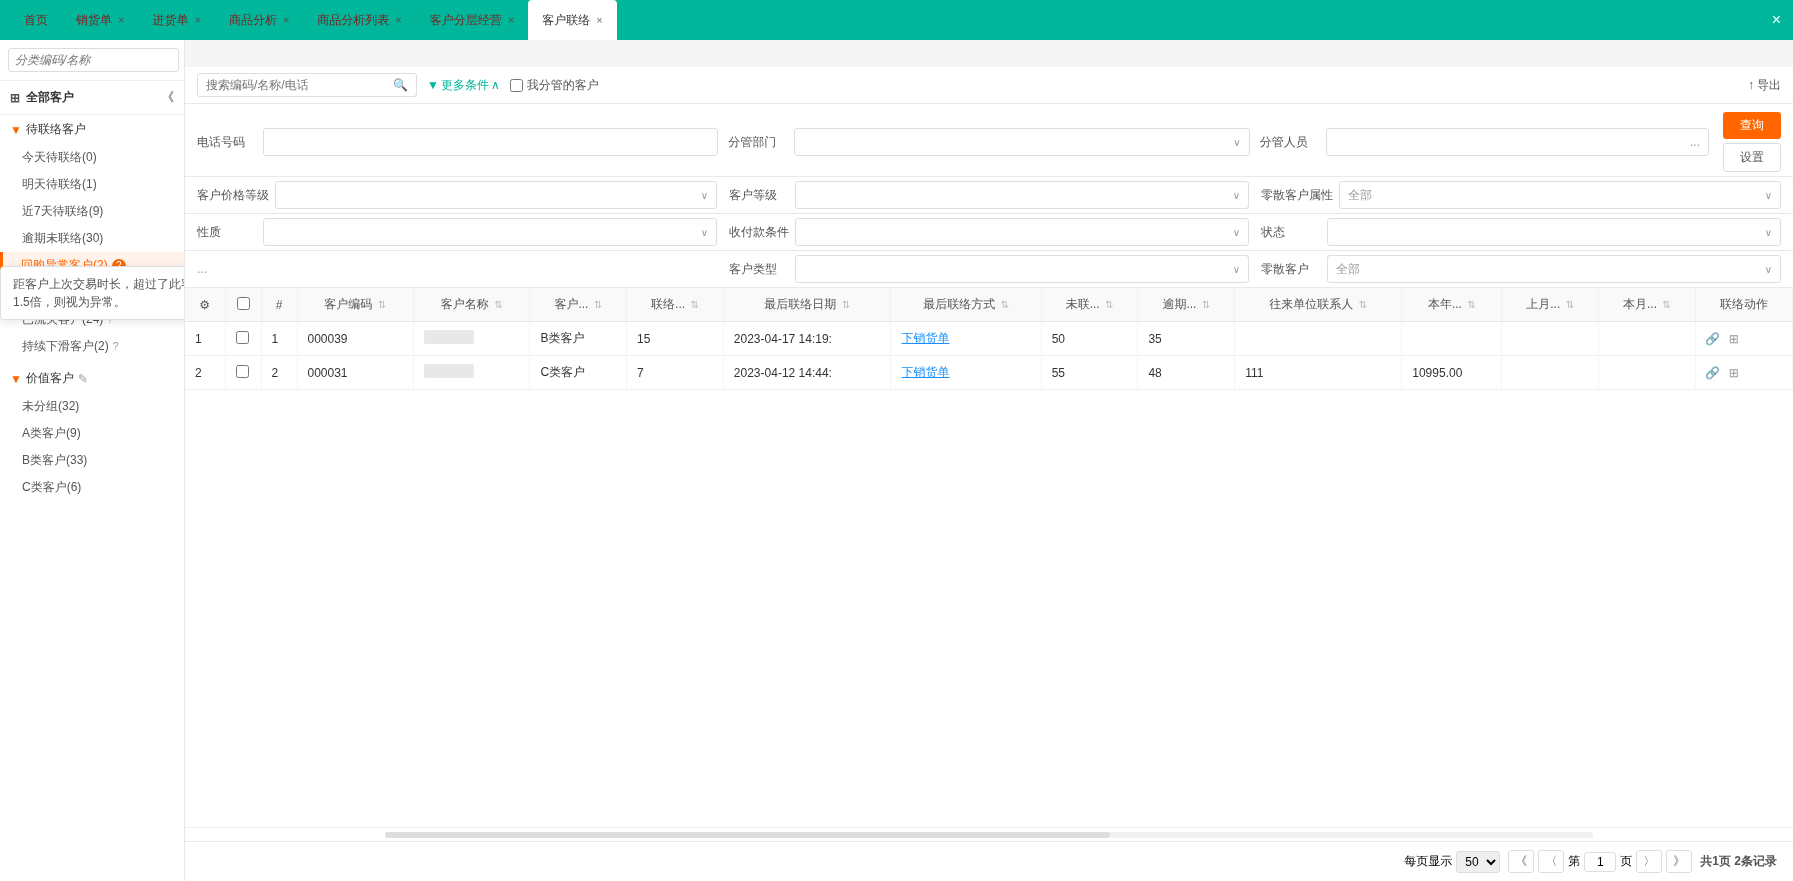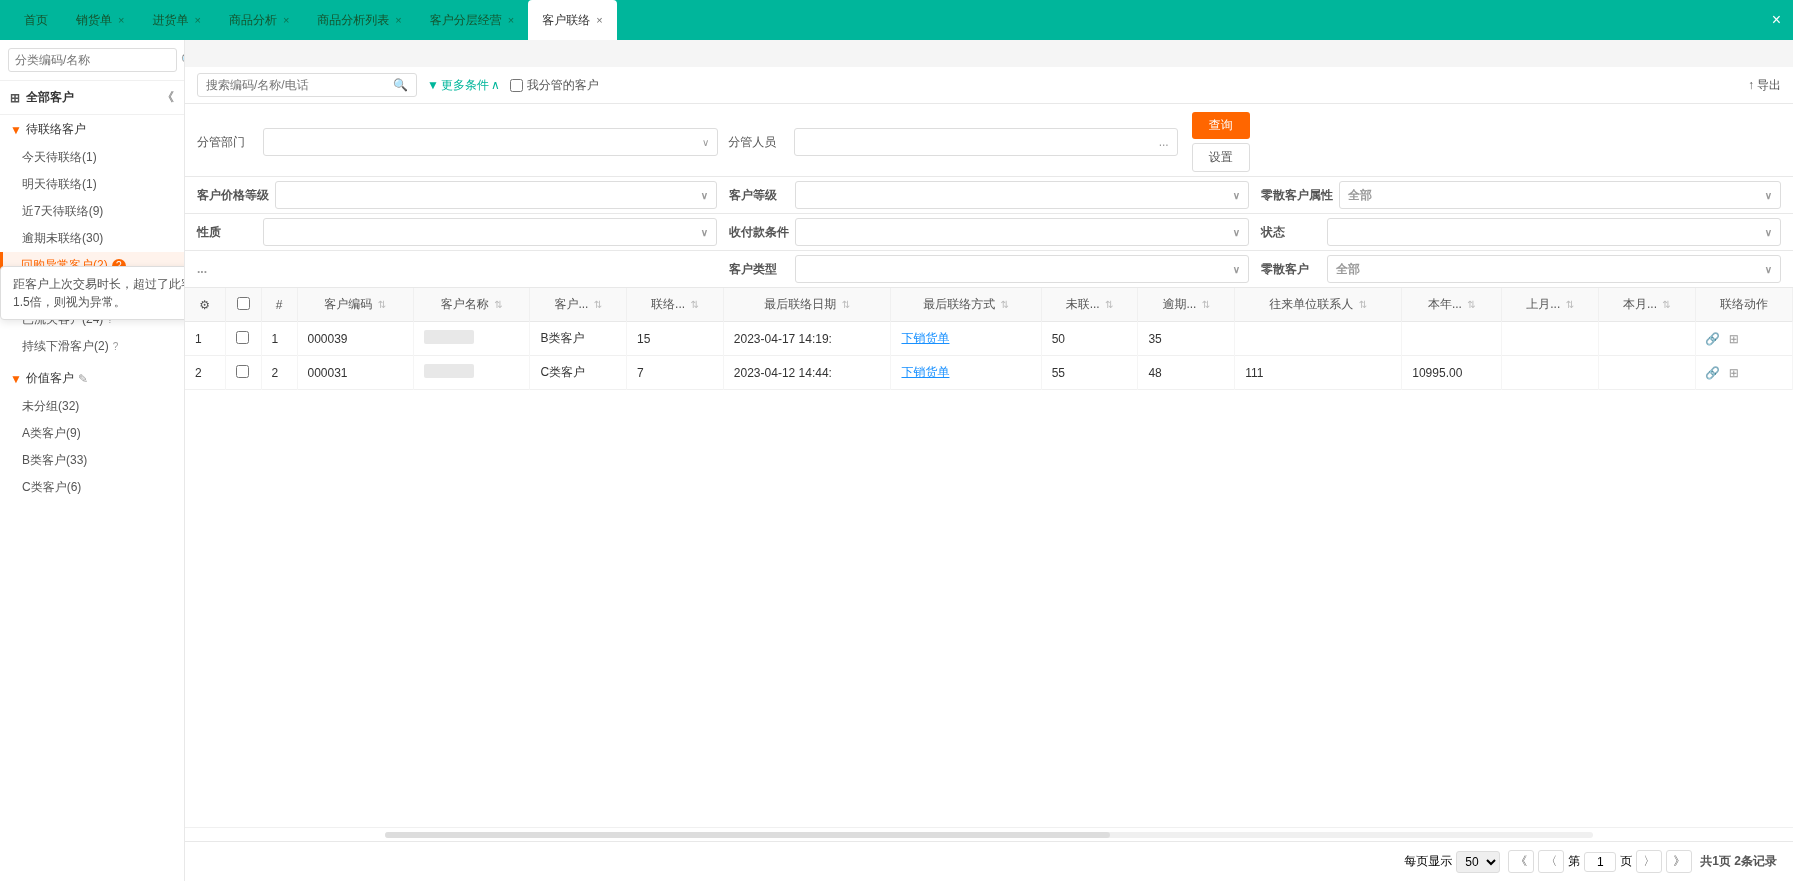--- a/index.html
+++ b/index.html
@@ -4,21 +4,21 @@
   <style>
     * { box-sizing: border-box; margin: 0; padding: 0; font-family: 'Microsoft YaHei', Arial, sans-serif; font-size: 12px; }
     body { background: #f5f5f5; overflow: hidden; width: 1793px; height: 881px; }
 
     
     .top-nav {
       display: flex; align-items: center; height: 40px;
       background: #00b69b; padding: 0 10px; position: relative;
     }
     .top-nav-item {
-      color: #14532d; padding: 0 14px; height: 40px; display: flex; align-items: center;
+      color: #7f1d1d; padding: 0 14px; height: 40px; display: flex; align-items: center;
       cursor: pointer; font-size: 13px; white-space: nowrap;
     }
     .top-nav-item.active {
       background: #fff; color: #333; border-radius: 4px 4px 0 0;
     }
     .top-nav-item .close-x {
       margin-left: 6px; font-size: 11px; opacity: 0.7;
     }
     .nav-close-btn {
       position: absolute; right: 12px; top: 50%; transform: translateY(-50%);
@@ -33,21 +33,21 @@
       width: 185px; min-width: 185px; background: #fff;
       border-right: 1px solid #e8e8e8; display: flex; flex-direction: column;
       overflow: hidden;
     }
     .sidebar-search {
       display: flex; align-items: center; padding: 8px 8px;
       border-bottom: 1px solid #f0f0f0;
     }
     .sidebar-search input {
       flex: 1; border: 1px solid #ddd; border-radius: 3px; padding: 4px 6px;
-      font-size: 12px; outline: none;
+      font-size: 12px; outline: none; font-style: italic;
     }
     .sidebar-search .search-icon {
       margin-left: 4px; color: #999; cursor: pointer;
     }
     .sidebar-section-title {
       display: flex; align-items: center; padding: 8px 10px;
       font-weight: bold; color: #333; font-size: 13px;
       border-bottom: 1px solid #f0f0f0;
     }
     .sidebar-section-title .grid-icon { margin-right: 6px; color: #555; }
@@ -127,21 +127,21 @@
     }
     .btn-settings {
       background: #fff; color: #555; border: 1px solid #ddd; border-radius: 3px;
       padding: 5px 16px; cursor: pointer; font-size: 12px;
     }
 
     
     .filter-conditions-row2, .filter-conditions-row3 {
       background: #fff; padding: 4px 12px;
       border-bottom: 1px solid #e8e8e8;
-      display: grid; gap: 6px 12px; font-weight: bold;
+      display: grid; gap: 6px 12px;
     }
     .filter-conditions-row2 { grid-template-columns: 1fr 1fr 1fr; }
     .filter-conditions-row3 { grid-template-columns: 1fr 1fr 1fr; }
 
     
     .table-area {
       flex: 1; overflow: auto; background: #fff; margin: 0;
     }
     table {
       width: 100%; border-collapse: collapse; font-size: 12px;
@@ -246,21 +246,21 @@
     <div class="sidebar-section-title">
       <span class="grid-icon">⊞</span>
       <span>全部客户</span>
       <span class="collapse-icon">《</span>
     </div>
     <div class="sidebar-group-title">
       <span class="arrow">▼</span>
       <span>待联络客户</span>
     </div>
     <div class="sidebar-item">
-      <span>今天待联络(1)</span>
+      <span>今天待联络(0)</span>
     </div>
     <div class="sidebar-item">
       <span>明天待联络(1)</span>
     </div>
     <div class="sidebar-item">
       <span>近7天待联络(9)</span>
     </div>
     <div class="sidebar-item">
       <span>逾期未联络(30)</span>
     </div>
@@ -320,20 +320,26 @@
         <input type="checkbox" style="">
         <span>我分管的客户</span>
       </div>
       <div class="export-btn">
         <span>↑</span>
         <span>导出</span>
       </div>
     </div>
 
     <div class="filter-conditions" style="padding-top:8px;">
+      <div class="filter-row">
+        <span class="filter-label">电话号码</span>
+        <div class="filter-input">
+          <span style="color:#bbb;"></span>
+        </div>
+      </div>
       <div class="filter-row">
         <span class="filter-label">分管部门</span>
         <div class="filter-input">
           <span></span>
           <span class="arrow-down">∨</span>
         </div>
       </div>
       <div class="filter-row" style="position:relative;">
         <span class="filter-label">分管人员</span>
         <div class="filter-input" style="flex:1;">

